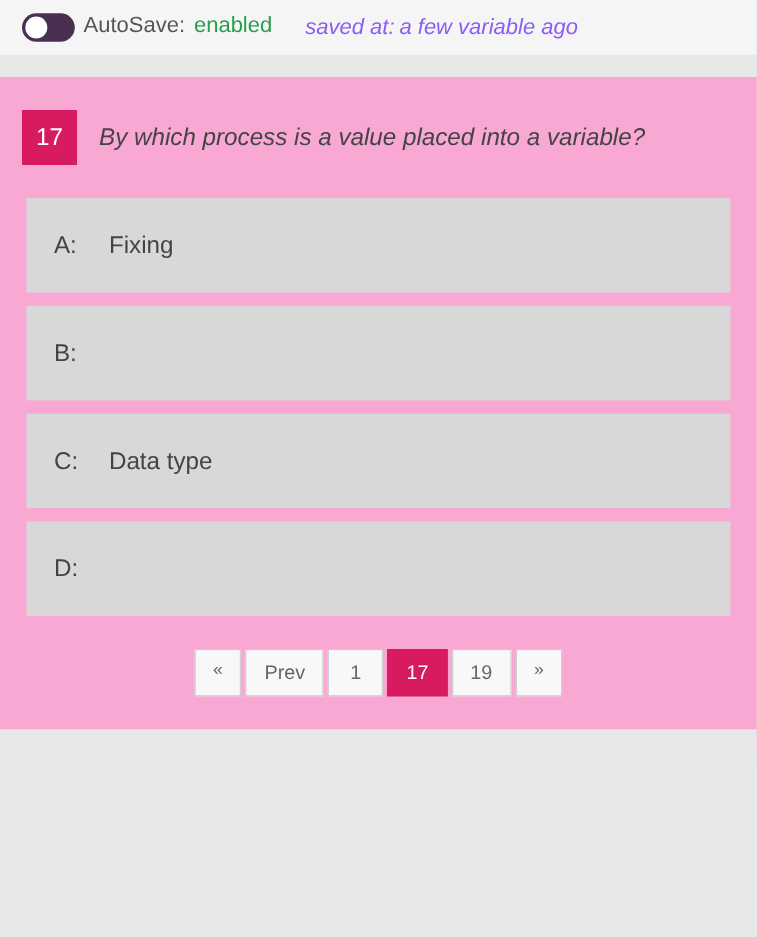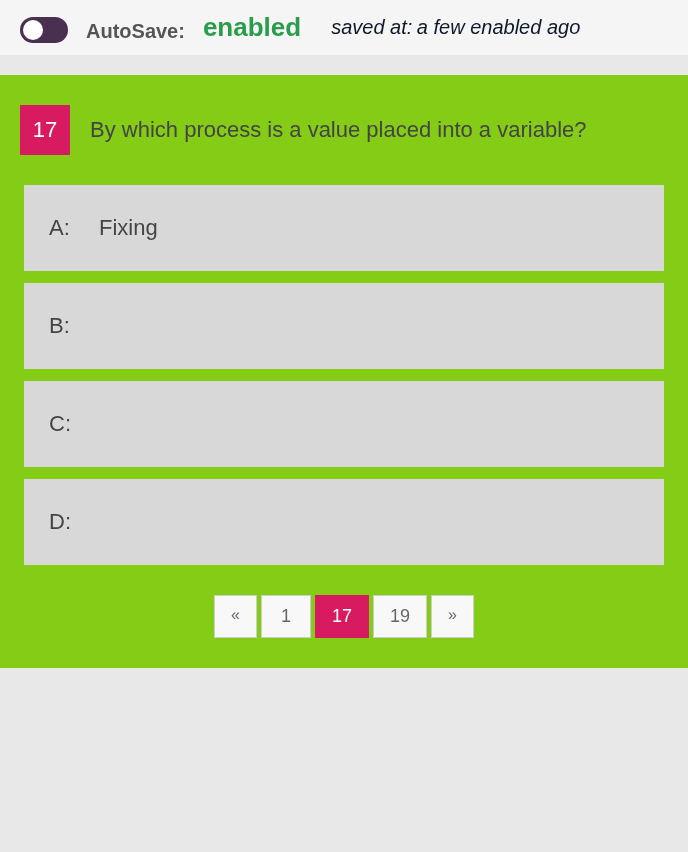--- a/index.html
+++ b/index.html
@@ -17,23 +17,22 @@
     }
     .header {
       display: flex;
       align-items: center;
       padding: 12px 20px;
       gap: 30px;
       background: #f5f5f5;
     }
     .autosave-group {
       display: flex;
-      align-items: flex-end;
-      gap: 18px;
-      font-weight: bold;
+      align-items: flex-start;
+      gap: 8px;
     }
     .toggle {
       width: 48px;
       height: 26px;
       background: #4a3050;
       border-radius: 13px;
       position: relative;
       cursor: pointer;
     }
     .toggle::after {
@@ -45,30 +44,30 @@
       border-radius: 50%;
       top: 3px;
       left: 3px;
     }
     .autosave-label {
       font-size: 20px;
       color: #555;
     }
     .autosave-status {
       color: #2a9d4a;
-      font-size: 26px;
+      font-size: 20px;
     }
     .saved-at {
       font-size: 20px;
-      color: #0f172a;
+      color: #8b5cf6;
       font-style: italic;
     }
     .question-section {
       padding: 30px 20px 10px 20px;
-      background: #84cc16;
+      background: #f9a8d4;
       margin-top: 20px;
     }
     .question-header {
       display: flex;
       align-items: center;
       gap: 20px;
       margin-bottom: 30px;
     }
     .question-number {
       background: #d81b60;
@@ -78,20 +77,21 @@
       display: flex;
       align-items: center;
       justify-content: center;
       font-size: 22px;
       font-weight: 500;
     }
     .question-text {
       font-size: 22px;
       color: #444;
       flex: 1;
+      font-style: italic;
     }
     .options {
       display: flex;
       flex-direction: column;
       gap: 12px;
       padding: 0 4px;
     }
     .option {
       background: #d8d8d8;
       padding: 30px 25px;
@@ -136,46 +136,48 @@
 <body>
 
 <div class="header">
   <div class="autosave-group">
     <div class="toggle"></div>
     <span class="autosave-label">AutoSave:</span>
     <span class="autosave-status">enabled</span>
   </div>
   <div>
     <span class="saved-at">saved at:</span>
-    <span class="saved-at">a few enabled ago</span>
+    <span class="saved-at">a few variable ago</span>
   </div>
 </div>
 
 <div class="question-section">
   <div class="question-header">
     <div class="question-number">17</div>
     <div class="question-text">By which process is a value placed into a variable?</div>
   </div>
 
   <div class="options">
     <div class="option">
       <span class="option-letter">A:</span>
       <span>Fixing</span>
     </div>
     <div class="option">
       <span class="option-letter">B:</span>
     </div>
     <div class="option">
       <span class="option-letter">C:</span>
+      <span>Data type</span>
     </div>
     <div class="option">
       <span class="option-letter">D:</span>
     </div>
   </div>
 
   <div class="pagination">
     <div class="page-btn arrow">«</div>
+    <div class="page-btn">Prev</div>
     <div class="page-btn">1</div>
     <div class="page-btn active">17</div>
     <div class="page-btn">19</div>
     <div class="page-btn arrow">»</div>
   </div>
 </div>
 
 </body></html>

